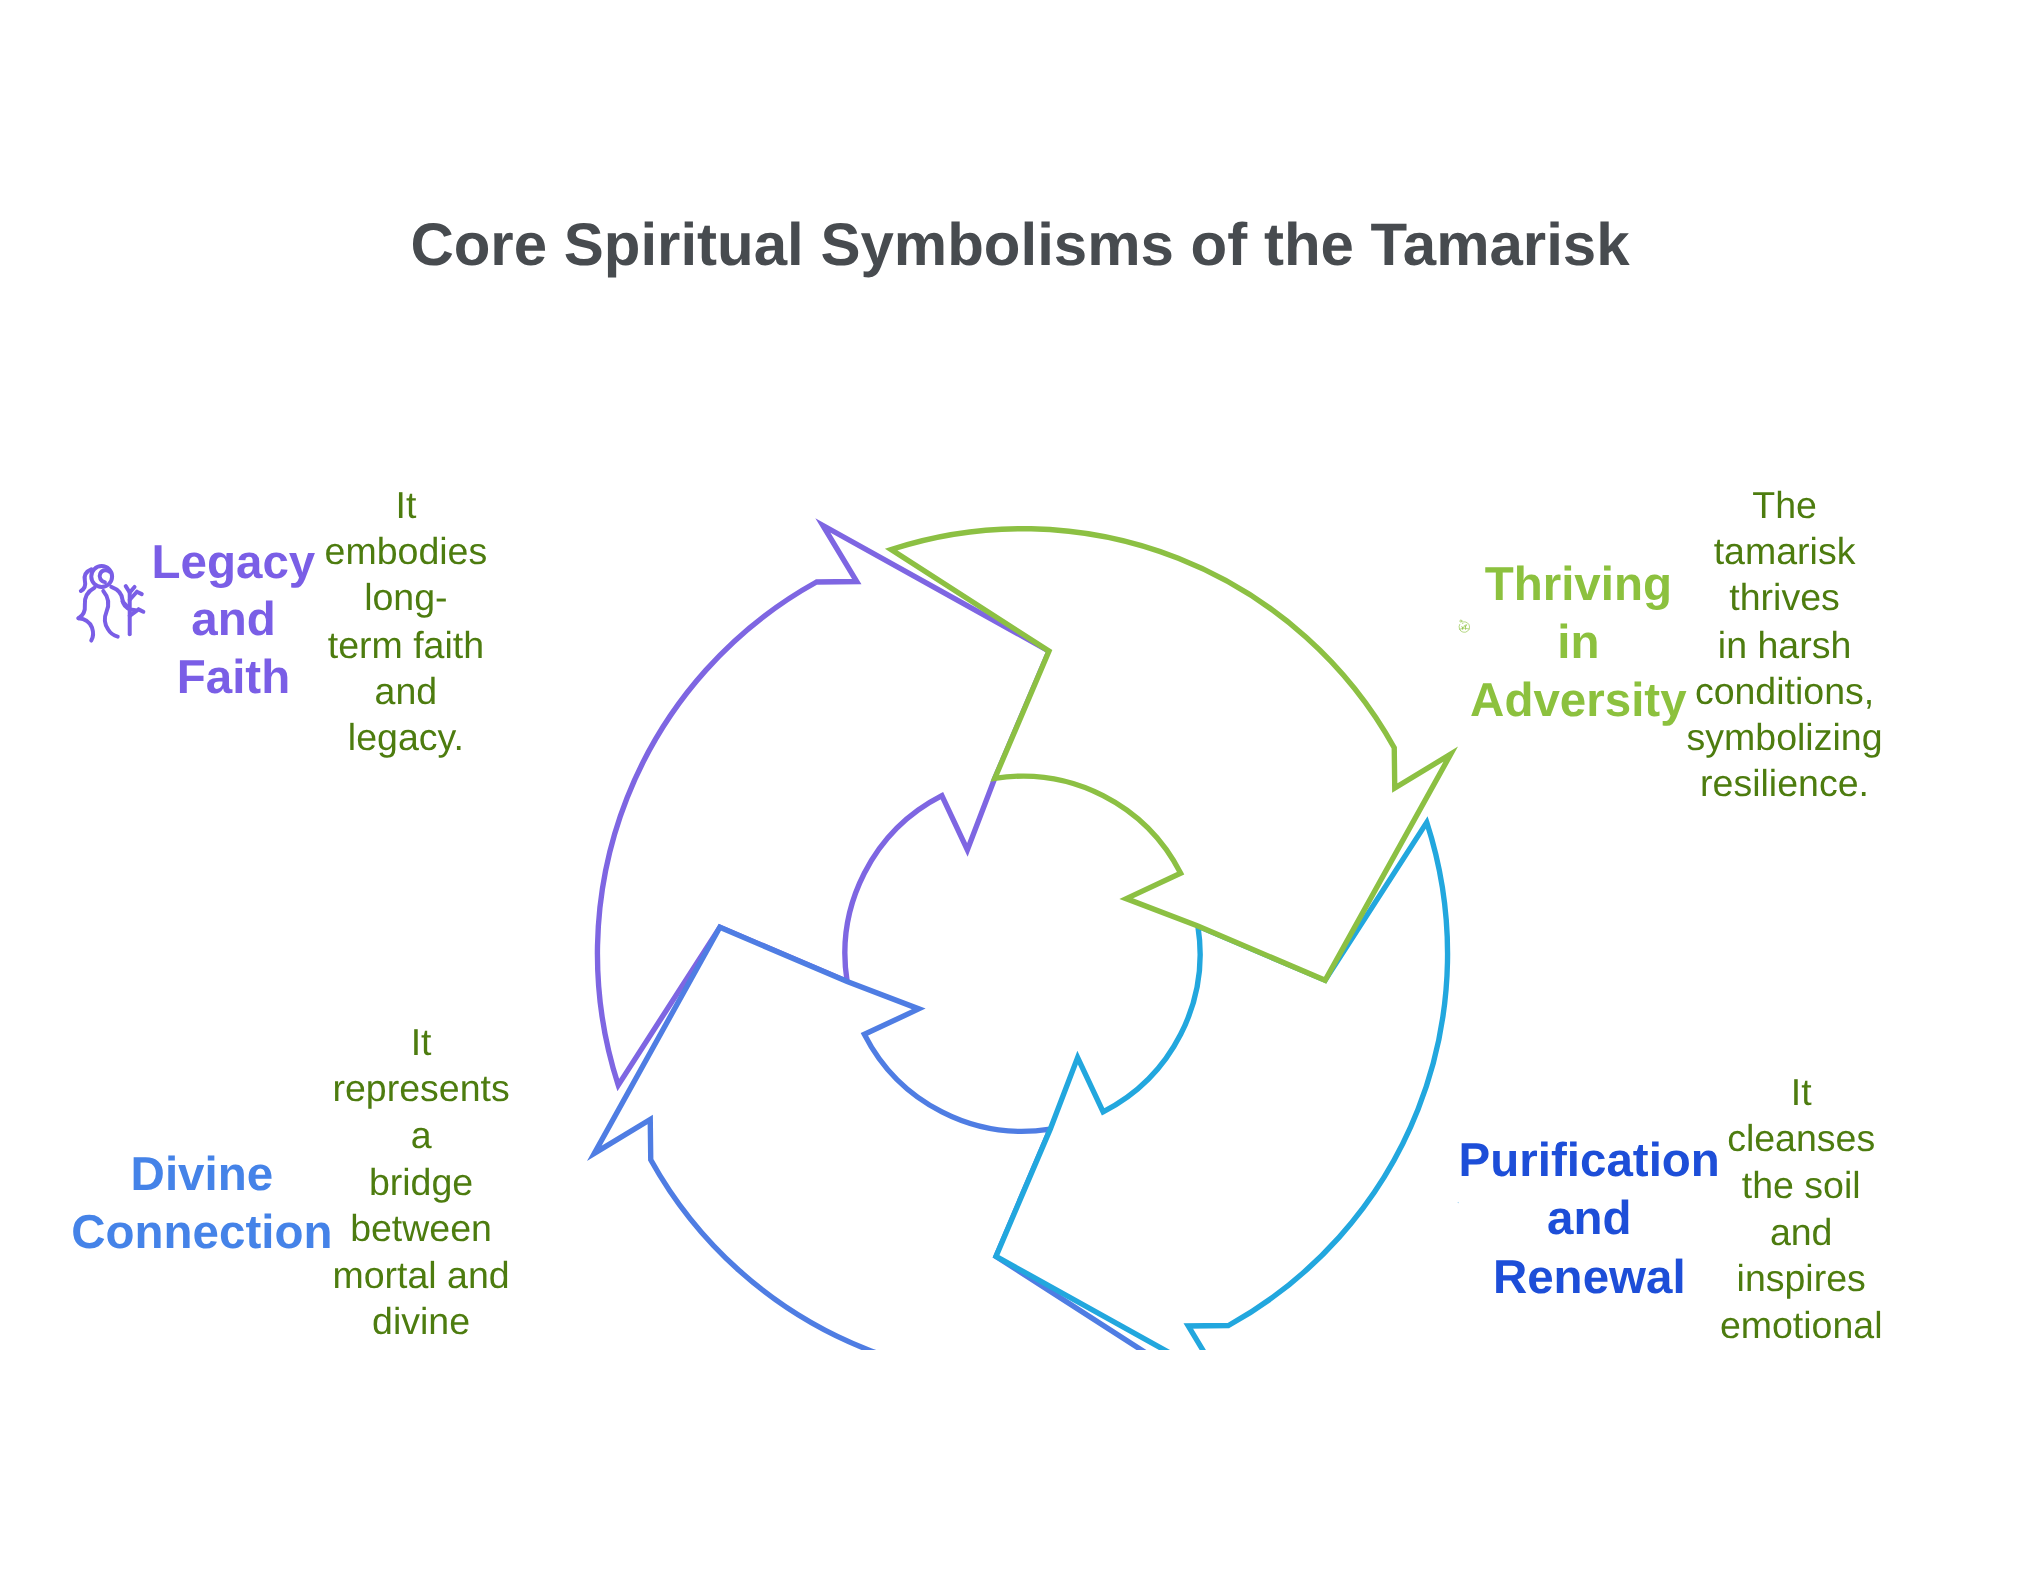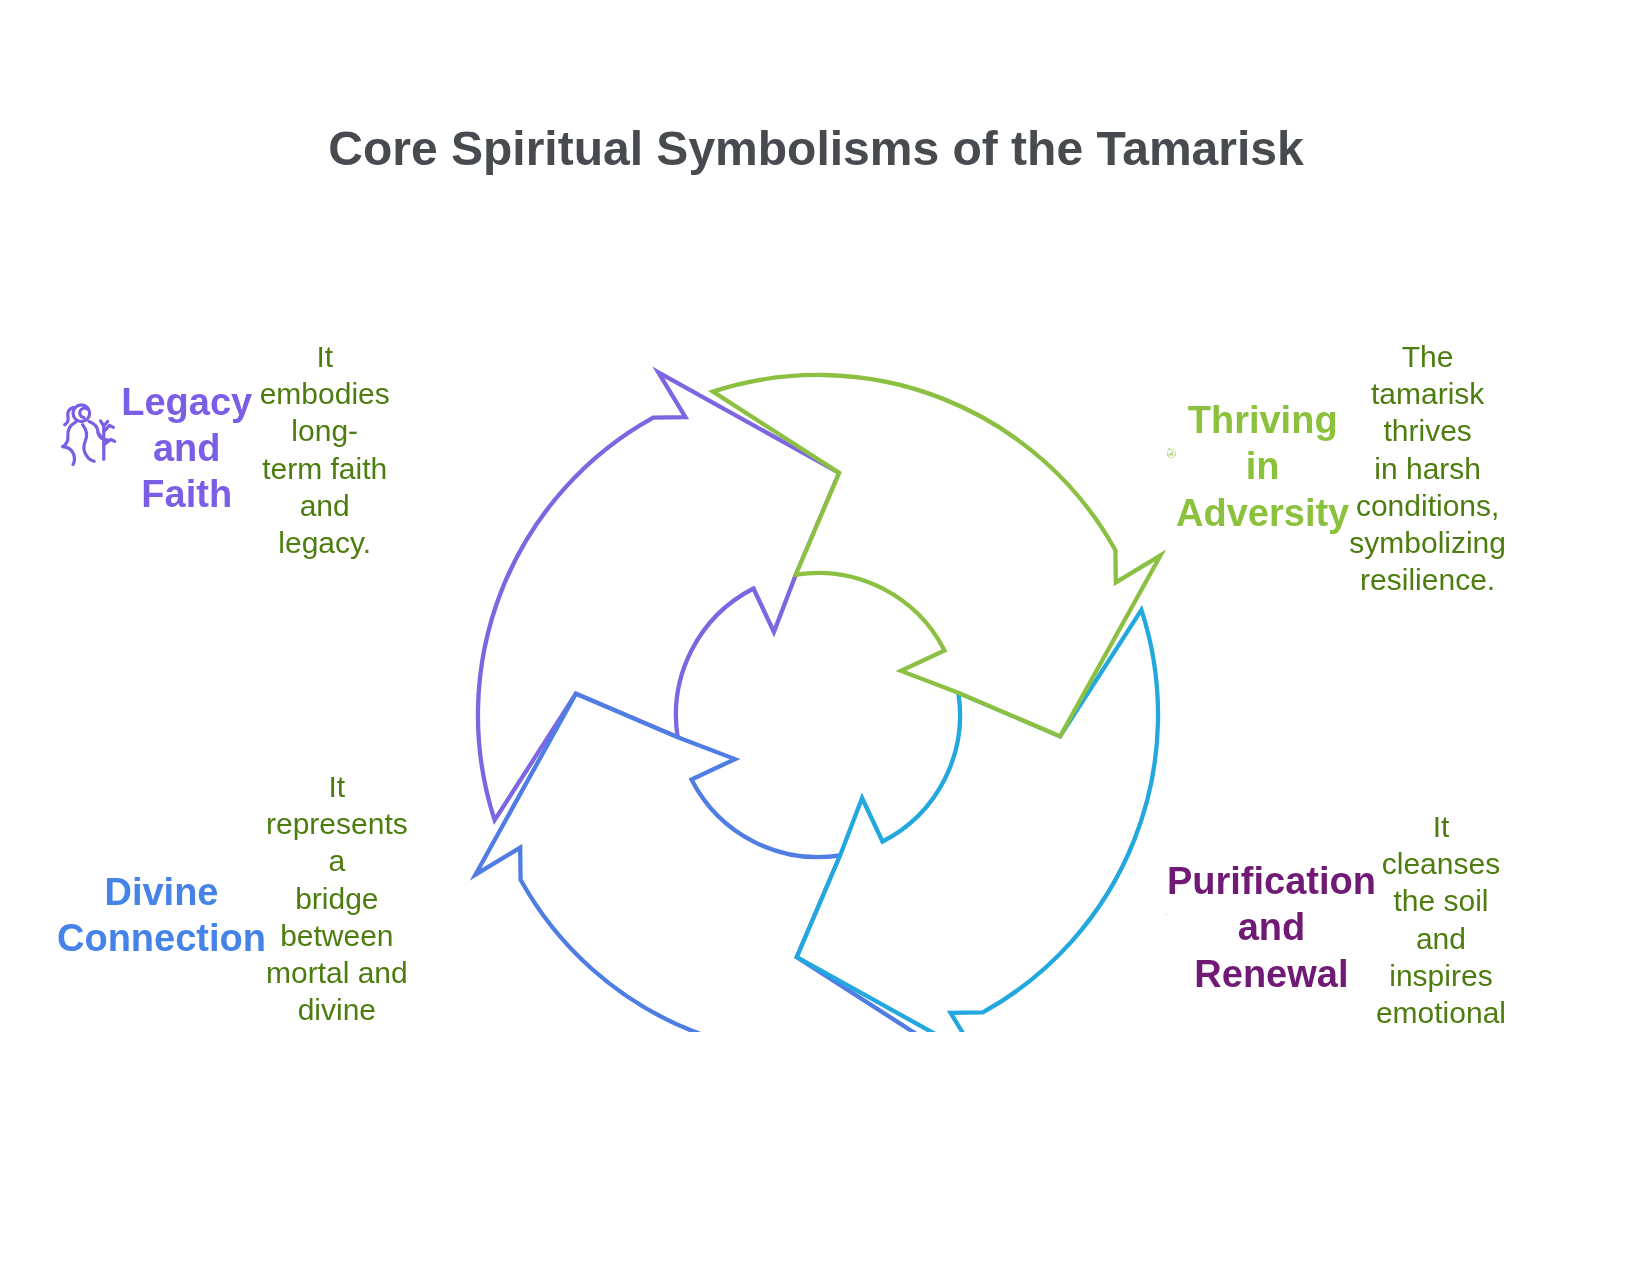--- a/index.html
+++ b/index.html
@@ -1,17 +1,17 @@
 <!DOCTYPE html>
 <html><head>
 <meta charset="utf-8">
 <style>
   html,body{margin:0;padding:0;background:#ffffff;}
   .page{position:relative;width:1632px;height:1032px;background:#ffffff;overflow:hidden;
-        font-family:"Liberation Sans",sans-serif;}
+        font-family:"Liberation Sans",sans-serif;margin-top:48px;}
   .title{position:absolute;left:0;top:124px;width:100%;text-align:center;
          font-size:48px;font-weight:700;color:#474b4f;letter-spacing:0px;line-height:1.05;}
   .item{position:absolute;width:340px;display:flex;align-items:center;text-align:center;}
   .item .icon{width:102px;height:102px;}
   .item .icon svg{width:100%;height:100%;display:block;}
   .item h2{margin:27px 0 0 0;font-size:38px;font-weight:700;line-height:1.22;white-space:pre-line;}
   .item p{margin:30px 0 0 0;font-size:30px;font-weight:400;line-height:1.24;color:#4d7c0f;white-space:pre-line;}
   .item-legacy{left:57px;top:308px;}
   .item-thriving{left:1166px;top:308px;}
   .item-divine{left:57px;top:738px;}
@@ -113,20 +113,20 @@
             <path d="M0,0 C-13,-8 -16,-32 0,-44 C16,-32 13,-8 0,0 Z"></path>
             <path d="M0,-5 L0,-37 M0,-13 L8,-21 M0,-11 L-8,-18 M0,-25 L7,-32"></path>
           </g>
           <g transform="translate(53,57) rotate(258)">
             <path d="M0,0 C-13,-8 -16,-32 0,-44 C16,-32 13,-8 0,0 Z"></path>
             <path d="M0,-5 L0,-37 M0,-13 L8,-21 M0,-11 L-8,-18 M0,-25 L7,-32"></path>
           </g>
         </g>
       </svg>
     </div>
-    <h2 style="color: #701a75;">Purification
+    <h2 style="color: #1d4ed8;">Purification
 and Renewal</h2>
     <p>It cleanses the soil
 and inspires
 emotional harsh.</p>
   </div>
 
 </div>
 
 </body></html>

